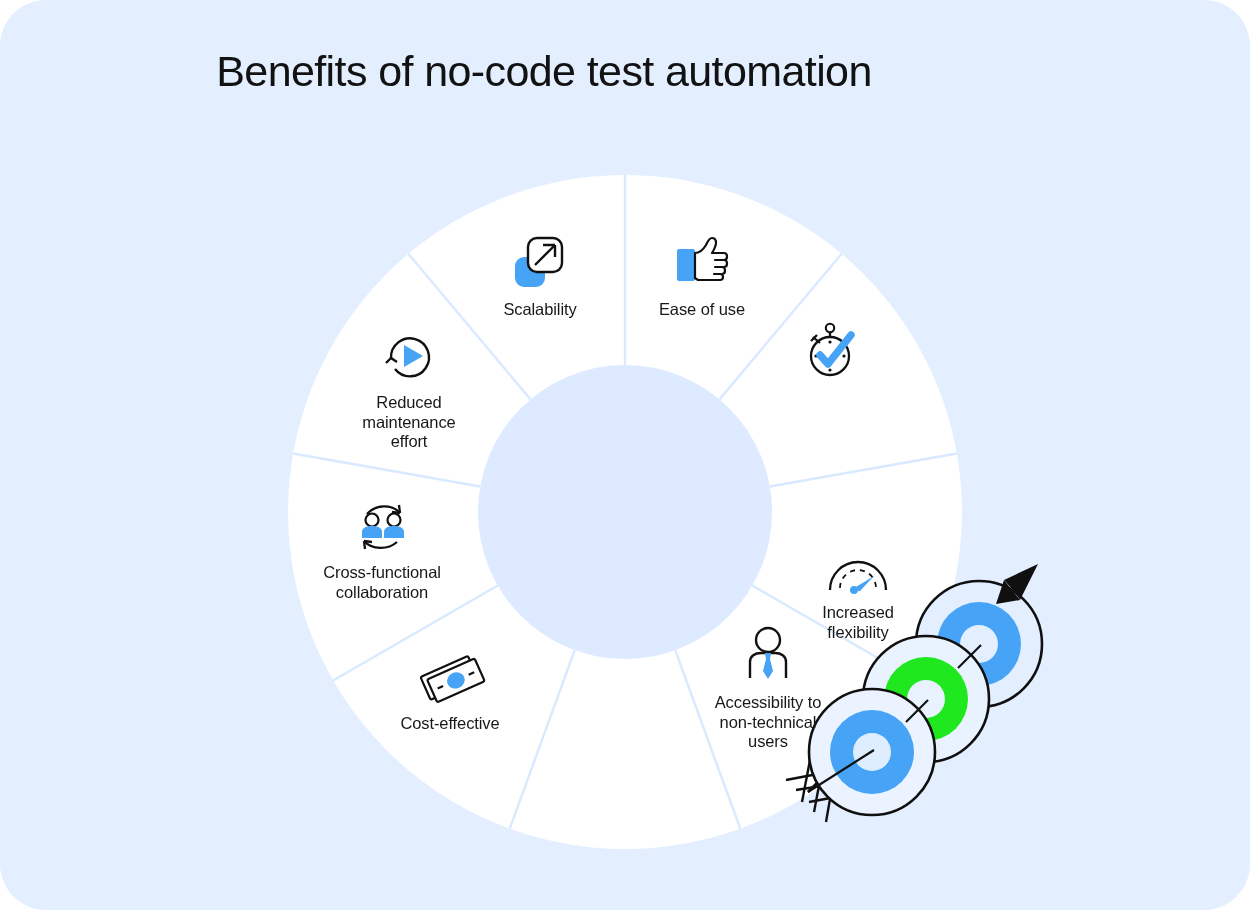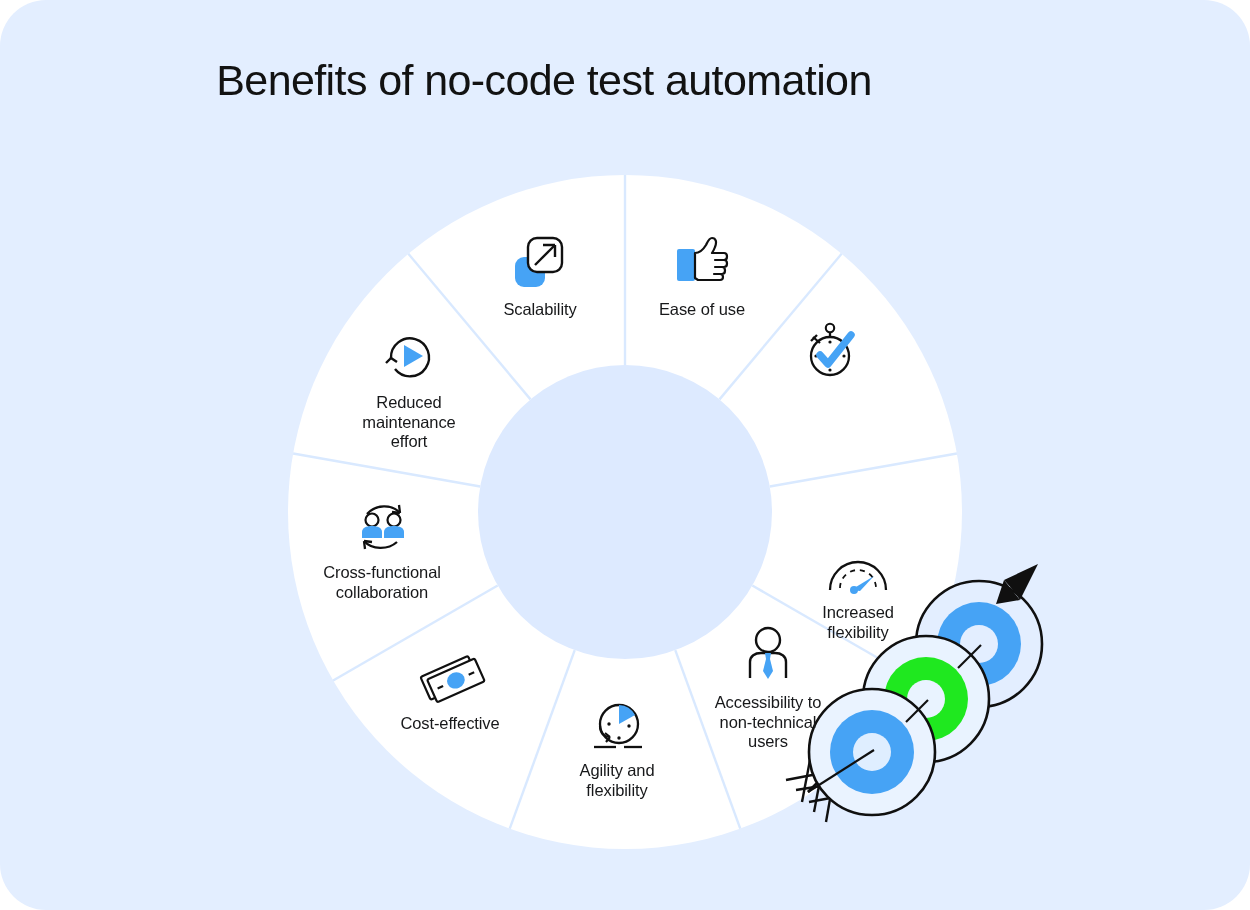--- a/index.html
+++ b/index.html
@@ -17,21 +17,21 @@
     position: relative;
     width: 1250px;
     height: 910px;
     background: #e3eeff;
     border-radius: 46px;
     overflow: hidden;
   }
 
   #page-title {
     position: absolute;
-    top: 56px;
+    top: 47px;
     left: 0;
     width: 1088px;
     text-align: center;
     font-size: 43px;
     font-weight: 400;
     letter-spacing: -0.6px;
     color: #121212;
   }
 
   
@@ -224,39 +224,20 @@
         <path d="M 25 27 L 31 27 L 30 33 L 33 45 L 28 53 L 23 45 L 26 33 Z" fill="#46a3f5"></path>
       </svg>
     </div>
     <div class="seg-label">
       <div>Accessibility to</div>
       <div>non-technical</div>
       <div>users</div>
     </div>
   </div>
 
-  <div class="segment" id="seg-agility">
-    <div class="seg-icon">
-      <svg width="62" height="52" viewBox="0 0 62 52">
-        <circle cx="33" cy="24" r="19" fill="#ffffff" stroke="#101010" stroke-width="2.3"></circle>
-        <path d="M 33 24 L 33 5 A 19 19 0 0 1 49 15 Z" fill="#46a3f5"></path>
-        <circle cx="23" cy="24" r="1.7" fill="#101010"></circle>
-        <circle cx="43" cy="26" r="1.7" fill="#101010"></circle>
-        <circle cx="33" cy="38" r="1.7" fill="#101010"></circle>
-        <path d="M 14 26 C 14 34 19 37 24 37" stroke="#101010" stroke-width="2.2" fill="none"></path>
-        <path d="M 24 37 L 19 33 M 24 37 L 20 42" stroke="#101010" stroke-width="2.2" fill="none"></path>
-        <line x1="8" y1="47" x2="30" y2="47" stroke="#101010" stroke-width="2.3"></line>
-        <line x1="38" y1="47" x2="56" y2="47" stroke="#101010" stroke-width="2.3"></line>
-      </svg>
-    </div>
-    <div class="seg-label">
-      <div>Agility and</div>
-      <div>flexibility</div>
-    </div>
-  </div>
 
   <div class="segment" id="seg-cost-effective">
     <div class="seg-icon">
       <svg width="72" height="56" viewBox="0 0 72 56">
         <g transform="rotate(-24 36 28)">
           <rect x="9" y="16" width="52" height="25" rx="2" fill="#ffffff" stroke="#101010" stroke-width="2.2"></rect>
           <rect x="14" y="21" width="52" height="25" rx="2" fill="#ffffff" stroke="#101010" stroke-width="2.2"></rect>
           <ellipse cx="40" cy="33.5" rx="9" ry="8" fill="#46a3f5"></ellipse>
           <line x1="20" y1="33.5" x2="26" y2="33.5" stroke="#101010" stroke-width="2.2"></line>
           <line x1="54" y1="33.5" x2="60" y2="33.5" stroke="#101010" stroke-width="2.2"></line>

